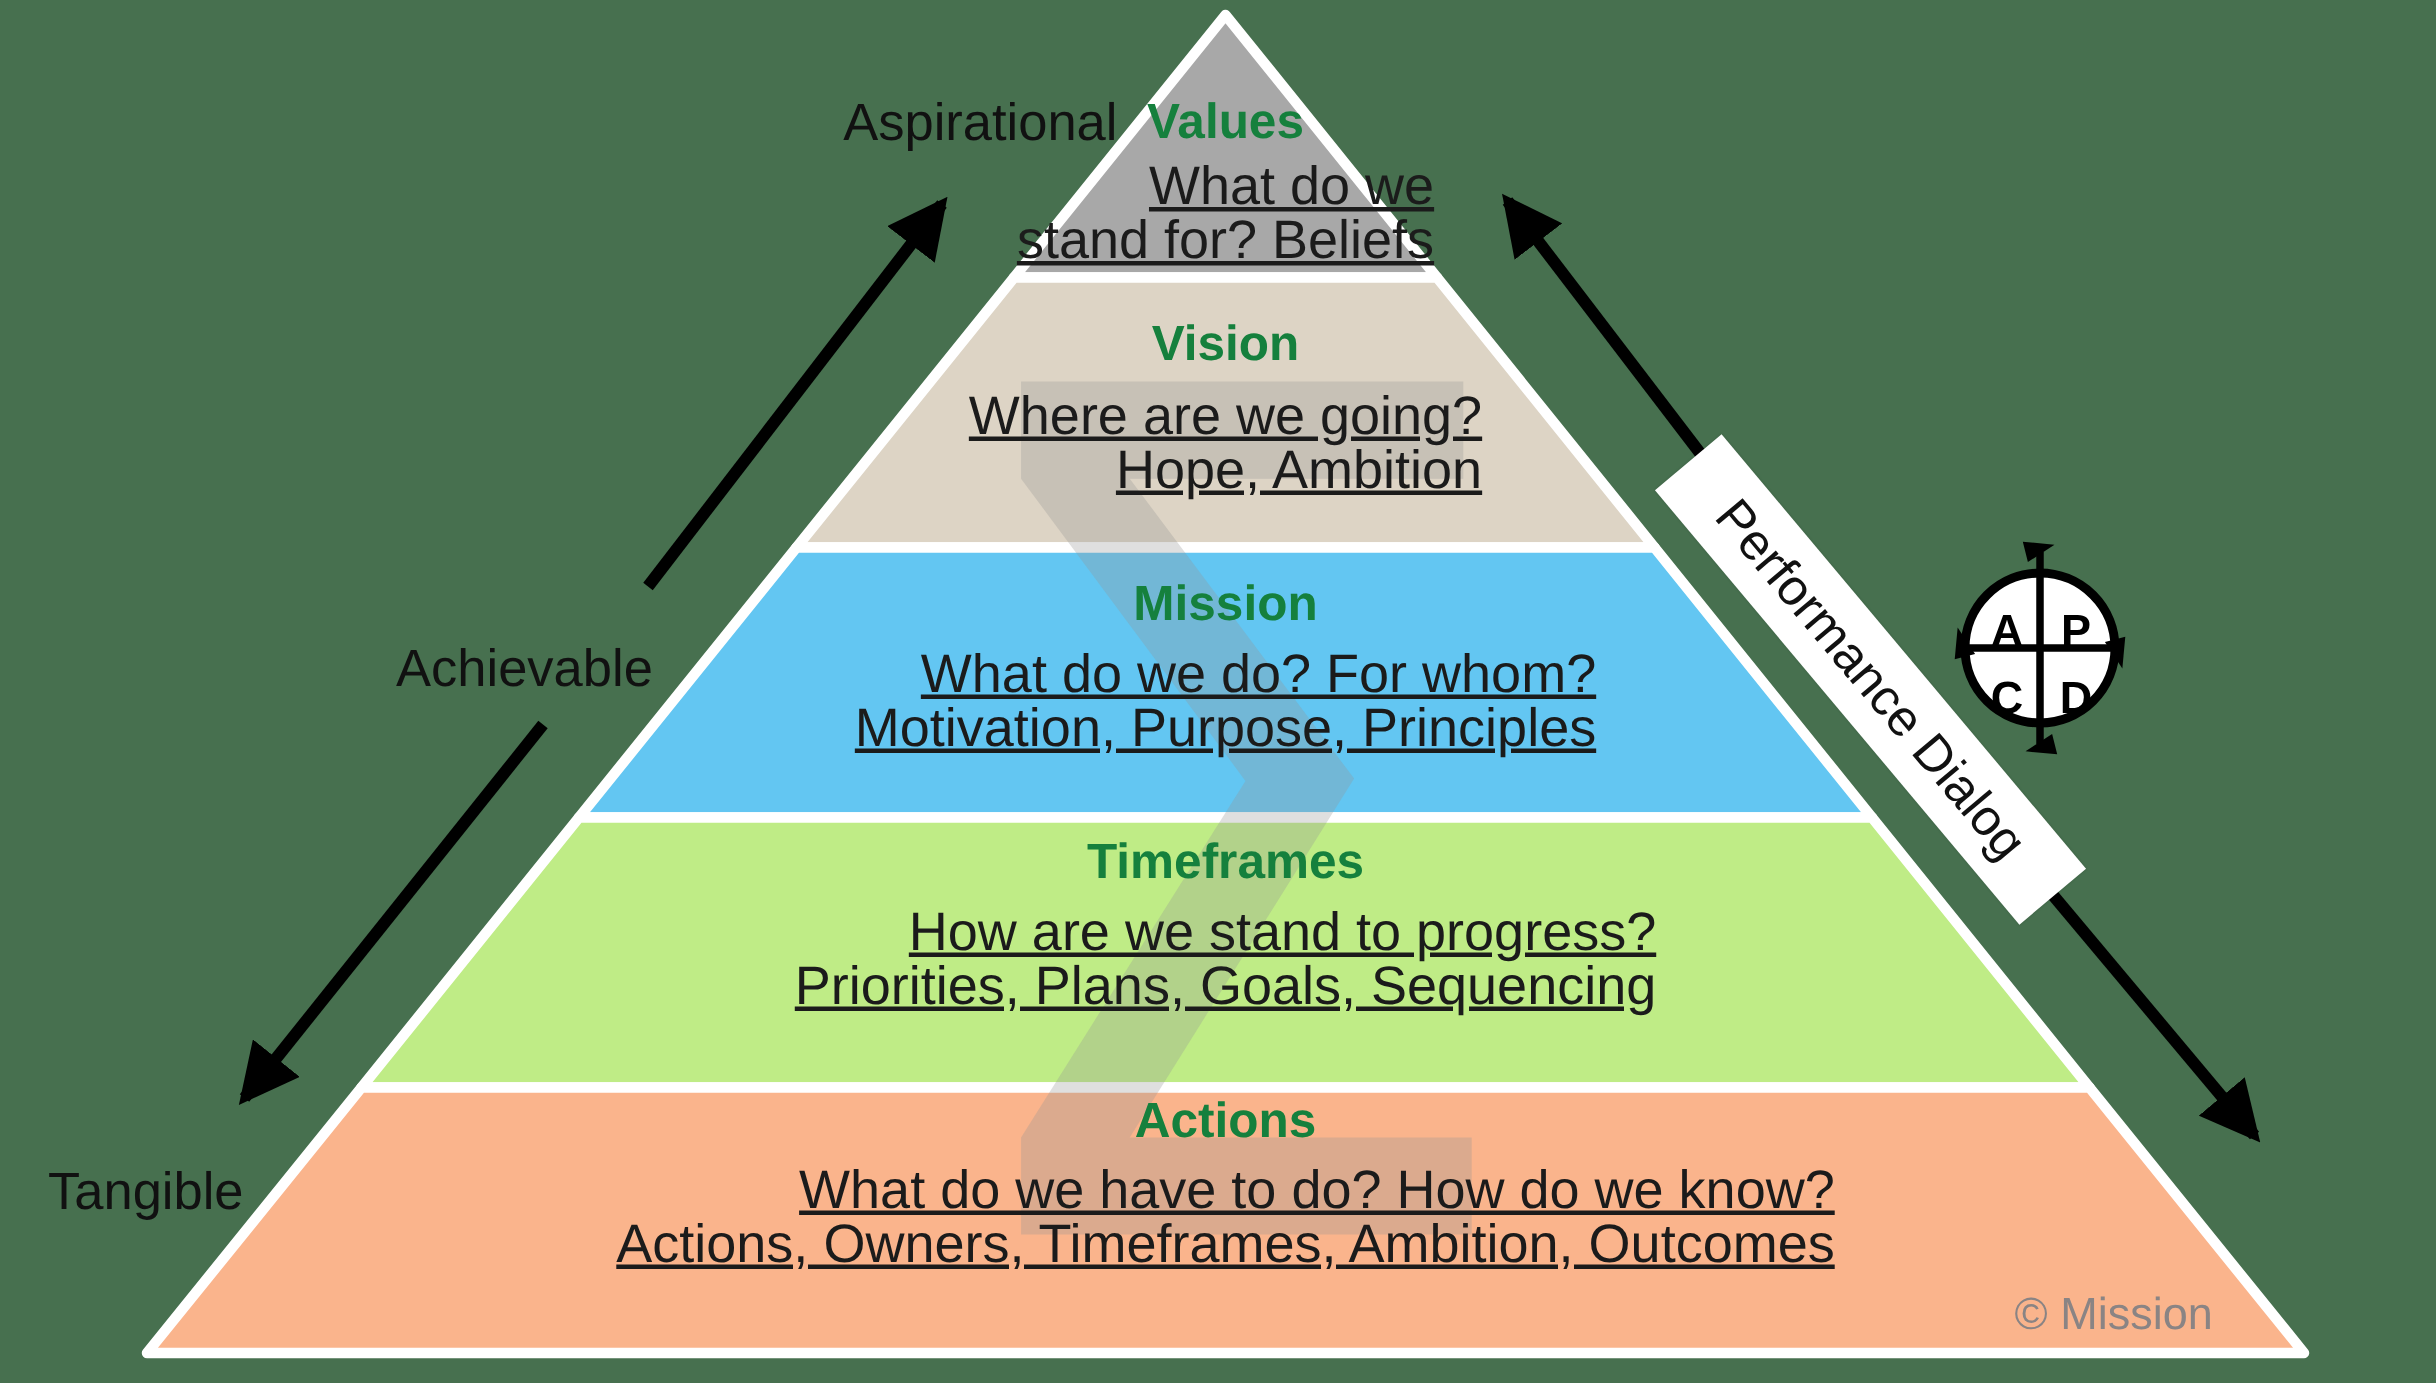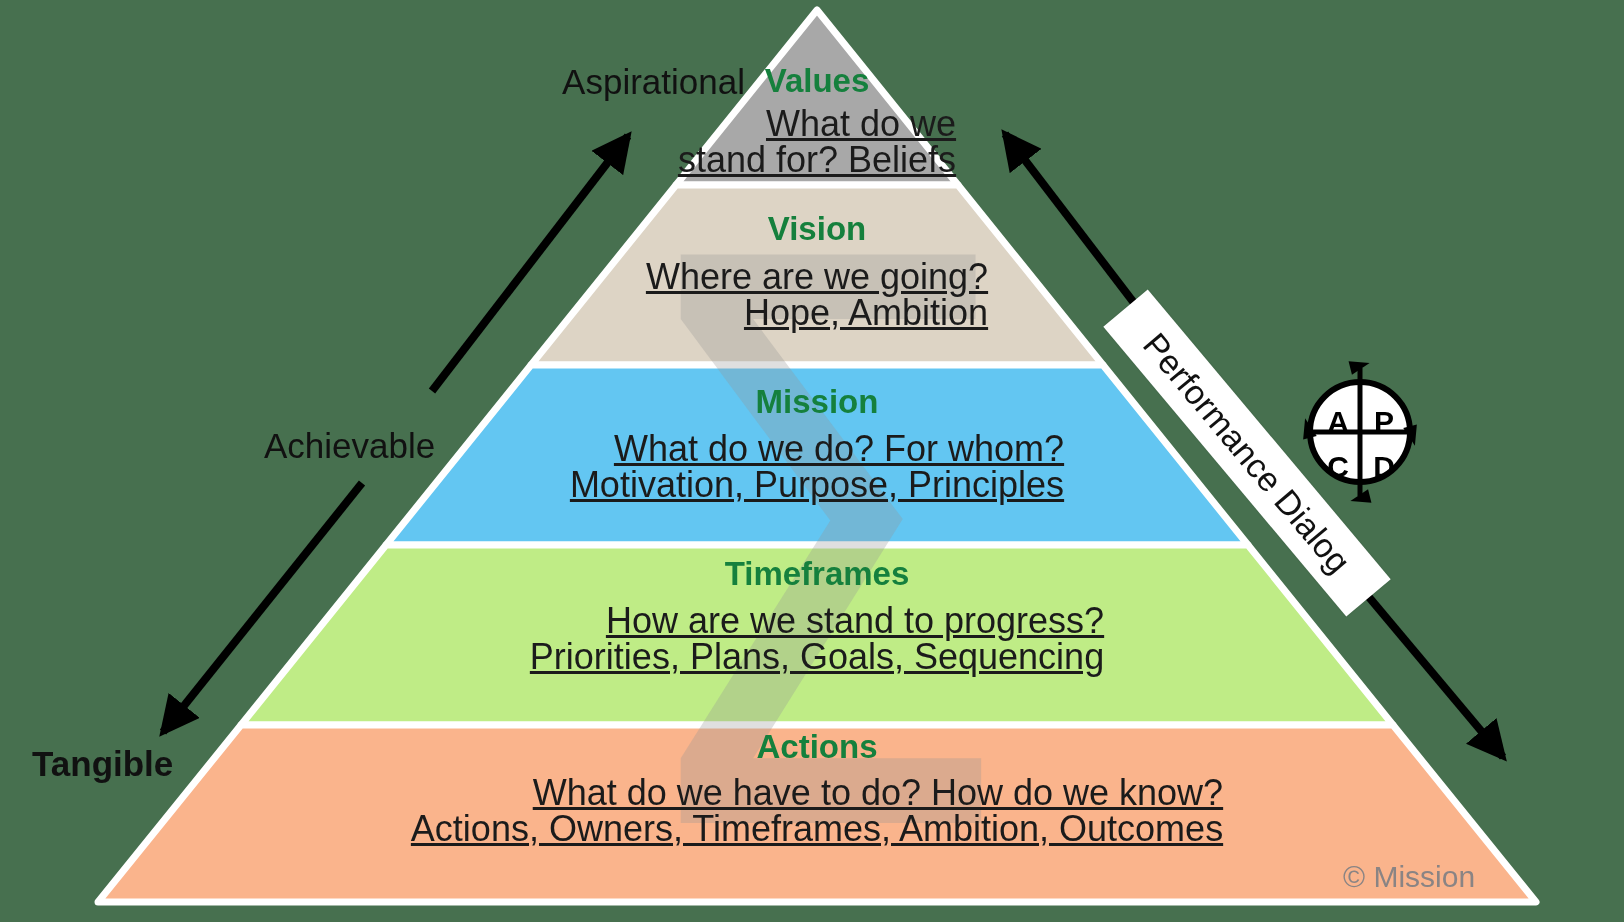--- a/index.html
+++ b/index.html
@@ -113,19 +113,19 @@
   </div>
 
   <div class="lvl-title" style="top:728px;">Actions</div>
   <div class="lvl-body" style="top:775px;">
     <div>What do we have to do? How do we know?</div>
     <div>Actions, Owners, Timeframes, Ambition, Outcomes</div>
   </div>
 
   <div class="side-label" style="left:745px;top:62px;transform:translateX(-100%);">Aspirational</div>
   <div class="side-label" style="left:264px;top:426px;">Achievable</div>
-  <div class="side-label" style="left:32px;top:744px;font-weight:bold;">Tangible</div>
+  <div class="side-label" style="left:32px;top:775px;">Tangible</div>
 
   <div id="performance-band">Performance Dialog</div>
 
   <div id="copyright">© Mission</div>
 
 </div>
 
 </body></html>

